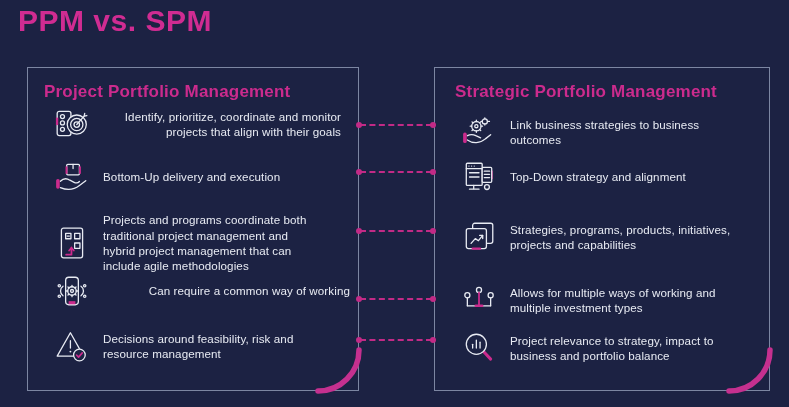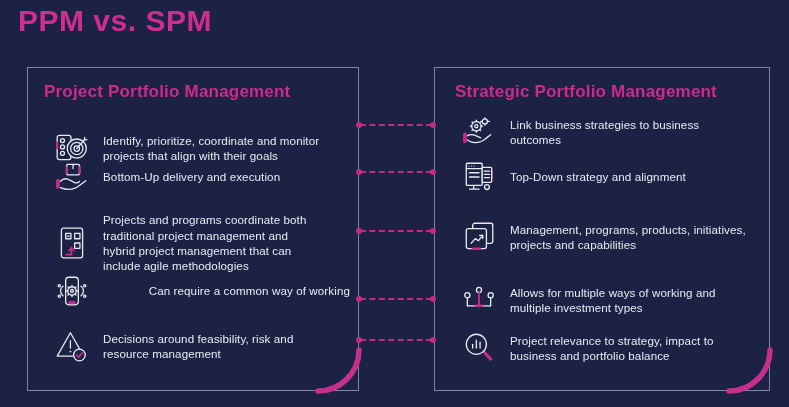--- a/index.html
+++ b/index.html
@@ -62,21 +62,21 @@
 </head>
 <body>
 
 <div class="canvas">
 
   <h1 class="page-title">PPM vs. SPM</h1>
 
   <section class="panel left">
     <h2>Project Portfolio Management</h2>
 
-    <div class="row" style="top:56px;height:48px;">
+    <div class="row" style="top:32px;height:48px;text-align:right;">
       <span class="icon">
         <svg class="ic" width="36" height="36" viewBox="0 0 34 34" fill="none" stroke="#e8ebf3" stroke-width="1.3" stroke-linecap="round" stroke-linejoin="round">
           <rect x="3" y="5" width="13" height="23" rx="2"></rect>
           <rect x="1.8" y="11" width="2.2" height="7" fill="#cb2b8d" stroke="none"></rect>
           <circle cx="8" cy="10" r="1.9"></circle>
             <circle cx="8" cy="16" r="1.9"></circle>
             <circle cx="8" cy="22" r="1.9"></circle>
           <circle cx="21.5" cy="17.5" r="9" fill="#1c2243"></circle>
           <circle cx="21.5" cy="17.5" r="5.8"></circle>
           <circle cx="21.5" cy="17.5" r="2.6"></circle>
@@ -195,21 +195,21 @@
     <div class="row" style="top:145px;height:48px;">
       <span class="icon">
         <svg class="ic" width="36" height="36" viewBox="0 0 34 34" fill="none" stroke="#e8ebf3" stroke-width="1.3" stroke-linecap="round" stroke-linejoin="round">
           <rect x="11" y="4" width="19" height="19" rx="2"></rect>
           <rect x="5" y="9" width="19" height="19" rx="2" fill="#1c2243"></rect>
           <polyline points="9.5,23 13.5,18.5 16.5,20.5 20.5,15.5"></polyline>
           <path d="M17.6,15.5 h2.9 v2.9"></path>
           <line x1="11" y1="28" x2="18" y2="28" stroke="#cb2b8d" stroke-width="2.2"></line>
         </svg>
       </span>
-      <p style="max-width:237px;">Management, programs, products, initiatives, projects and capabilities</p>
+      <p style="max-width:237px;">Strategies, programs, products, initiatives, projects and capabilities</p>
     </div>
 
     <div class="row" style="top:210px;height:44px;">
       <span class="icon">
         <svg class="ic" width="36" height="36" viewBox="0 0 34 34" fill="none" stroke="#e8ebf3" stroke-width="1.3" stroke-linecap="round" stroke-linejoin="round">
           <circle cx="6" cy="12.5" r="2.4"></circle>
           <circle cx="17" cy="7.5" r="2.4"></circle>
           <circle cx="28" cy="12.5" r="2.4"></circle>
           <line x1="6" y1="15" x2="6" y2="22.5"></line>
           <line x1="28" y1="15" x2="28" y2="22.5"></line>

